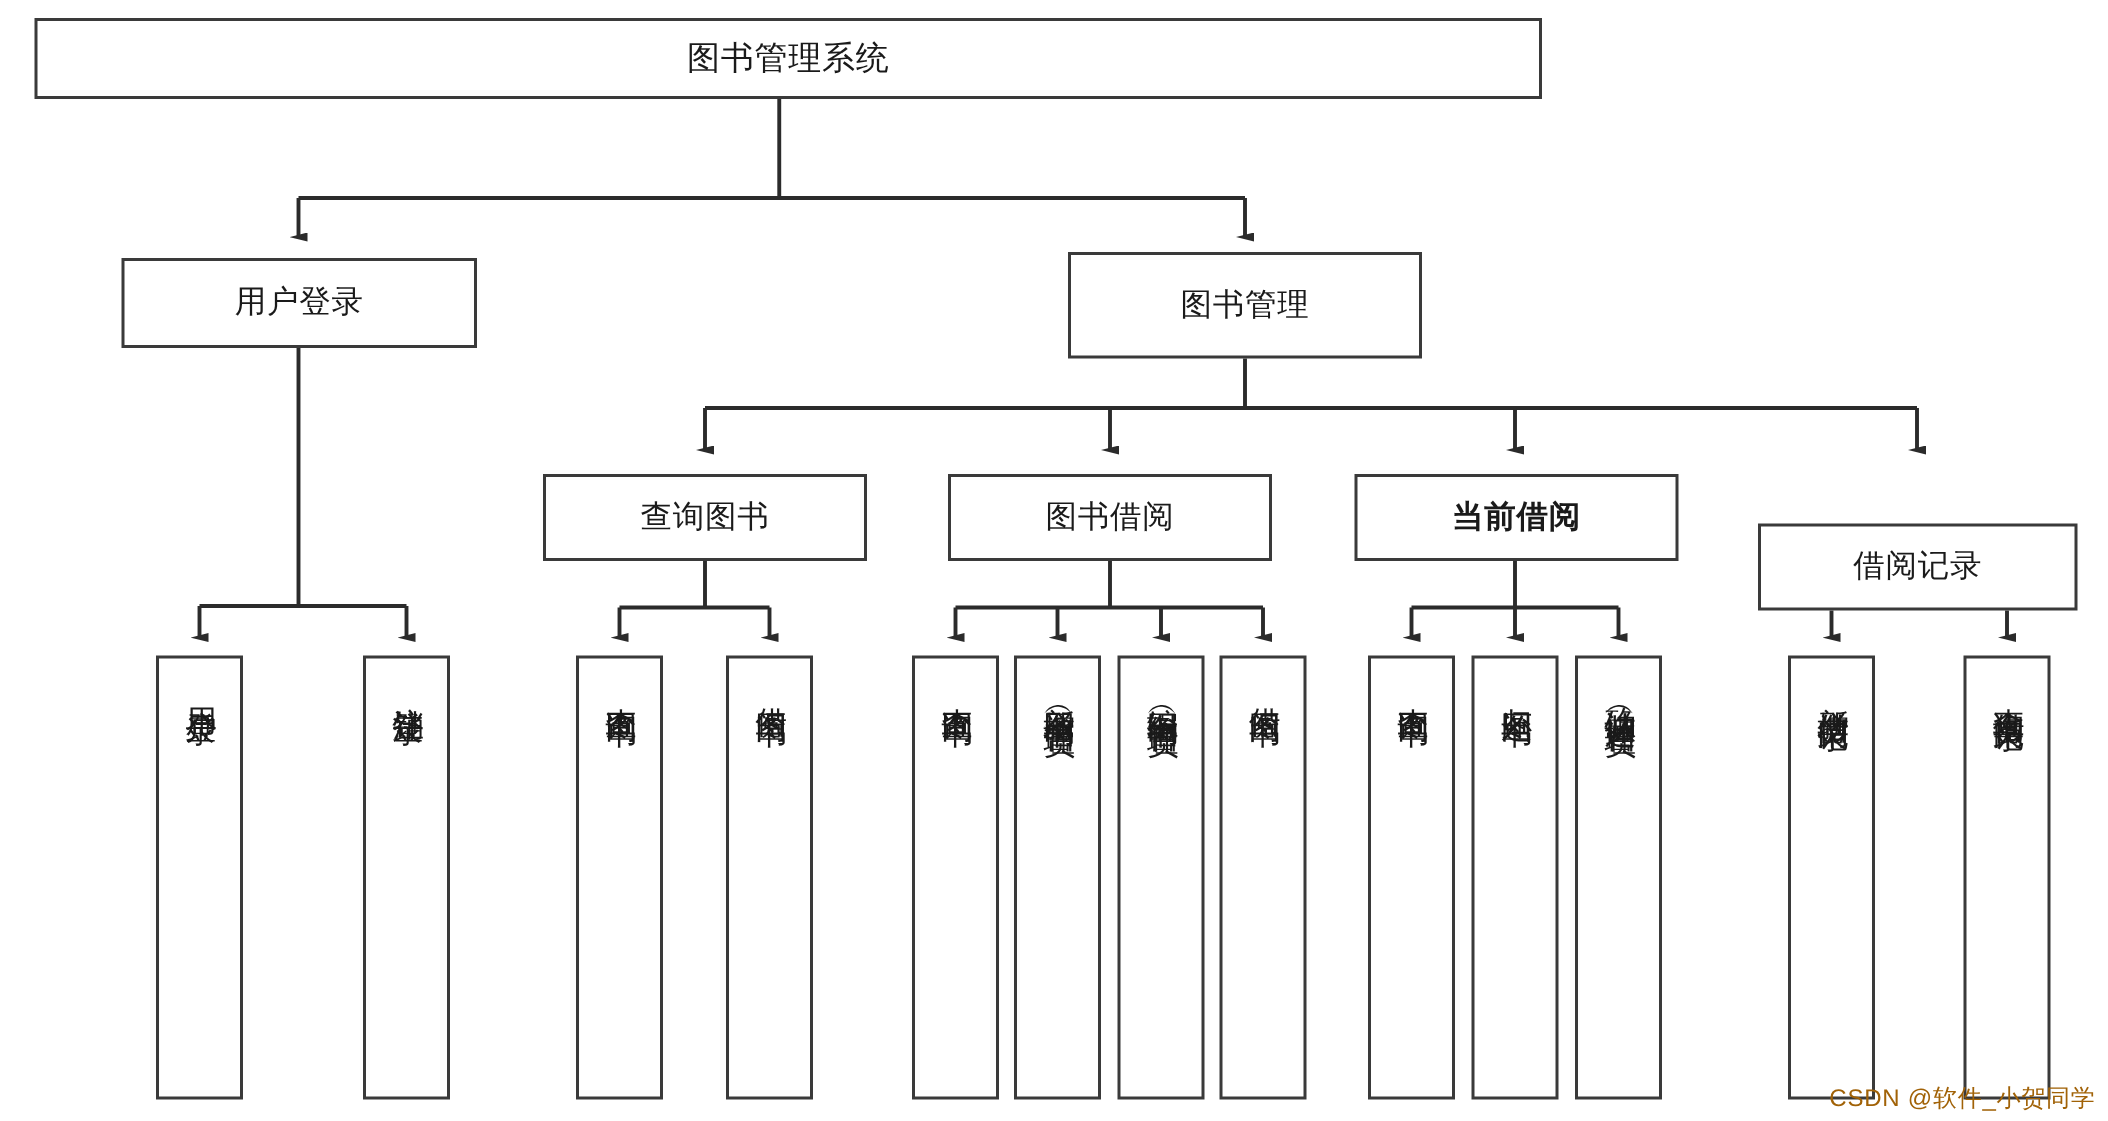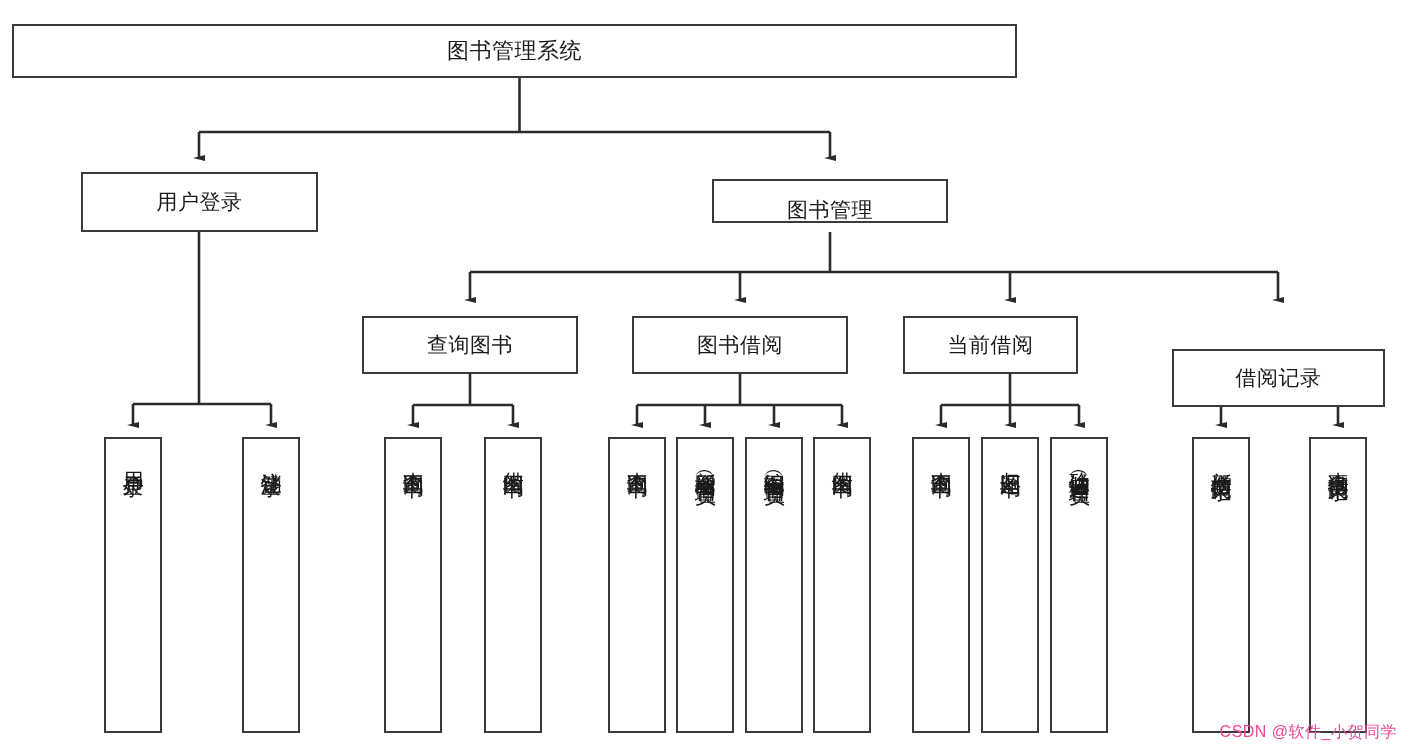--- a/index.html
+++ b/index.html
@@ -53,21 +53,21 @@
     line-height: 1.25;
     letter-spacing: 2px;
     white-space: nowrap;
   }
   .node.root .label { font-size: 22px; }
   .watermark {
     position: absolute;
     right: 8px;
     bottom: 4px;
     font-size: 16px;
-    color: #ec4899;
+    color: #a16207;
     white-space: nowrap;
     letter-spacing: 0.5px;
   }
 </style>
 </head>
 <body>
 
 <div id="canvas">
 
   <svg class="wires" viewBox="0 0 1405 747">
@@ -113,38 +113,38 @@
       <path d="M1010,405 L1010,425" marker-end="url(#arrow)"></path>
       <path d="M1079,405 L1079,425" marker-end="url(#arrow)"></path>
 
       <path d="M1278,374 L1278,405"></path>
       <path d="M1221,405 L1338,405"></path>
       <path d="M1221,405 L1221,425" marker-end="url(#arrow)"></path>
       <path d="M1338,405 L1338,425" marker-end="url(#arrow)"></path>
     </g>
   </svg>
 
-  <div class="node horiz root" style="left:12px; top:12px; width:1005px; height:54px;margin-top:12px;">
+  <div class="node horiz root" style="left:23px; top:12px; width:1005px; height:54px;">
     <span class="label">图书管理系统</span>
   </div>
 
   <div class="node horiz" style="left:81px; top:172px; width:237px; height:60px;">
     <span class="label">用户登录</span>
   </div>
-  <div class="node horiz" style="left:712px; top:179px; width:236px; height:44px;align-items:flex-end;">
+  <div class="node horiz" style="left:712px; top:168px; width:236px; height:71px;">
     <span class="label">图书管理</span>
   </div>
 
   <div class="node horiz" style="left:362px; top:316px; width:216px; height:58px;">
     <span class="label">查询图书</span>
   </div>
   <div class="node horiz" style="left:632px; top:316px; width:216px; height:58px;text-align:center;">
     <span class="label">图书借阅</span>
   </div>
-  <div class="node horiz" style="left:903px; top:316px; width:175px; height:58px;">
+  <div class="node horiz" style="left:903px; top:316px; width:216px; height:58px;font-weight:bold;">
     <span class="label">当前借阅</span>
   </div>
   <div class="node horiz" style="left:1172px; top:316px; width:213px; height:58px;margin-top:33px;">
     <span class="label">借阅记录</span>
   </div>
 
   <div class="node vert" style="left:104px; top:437px; width:58px; height:296px;">
     <span class="label">用户登录</span>
   </div>
   <div class="node vert" style="left:242px; top:437px; width:58px; height:296px;">

